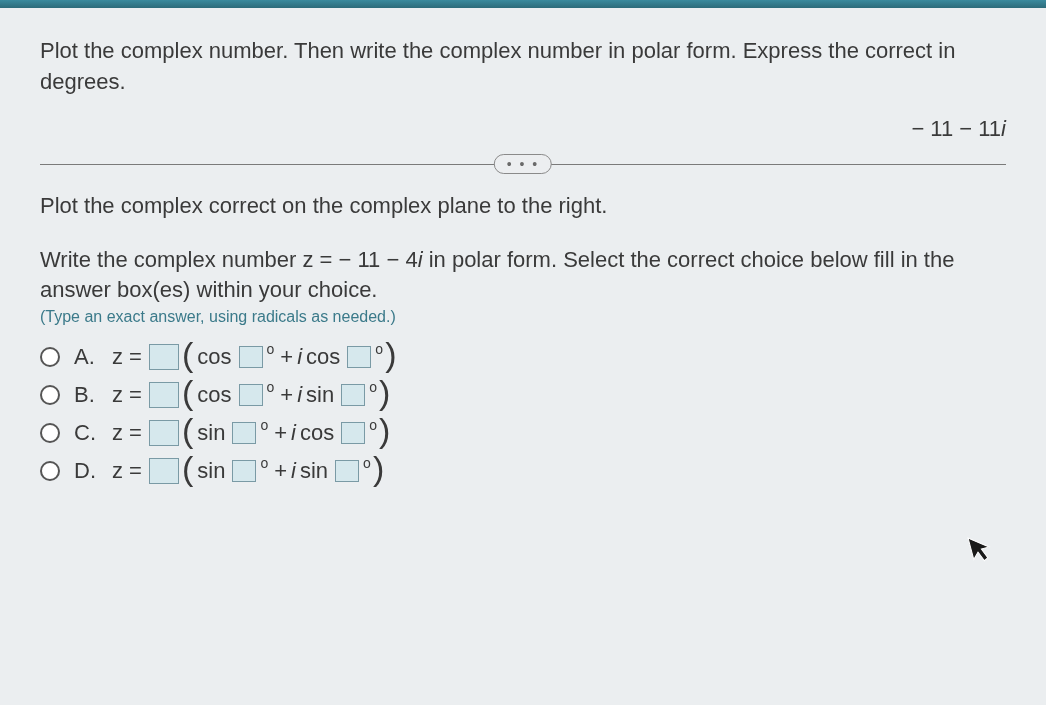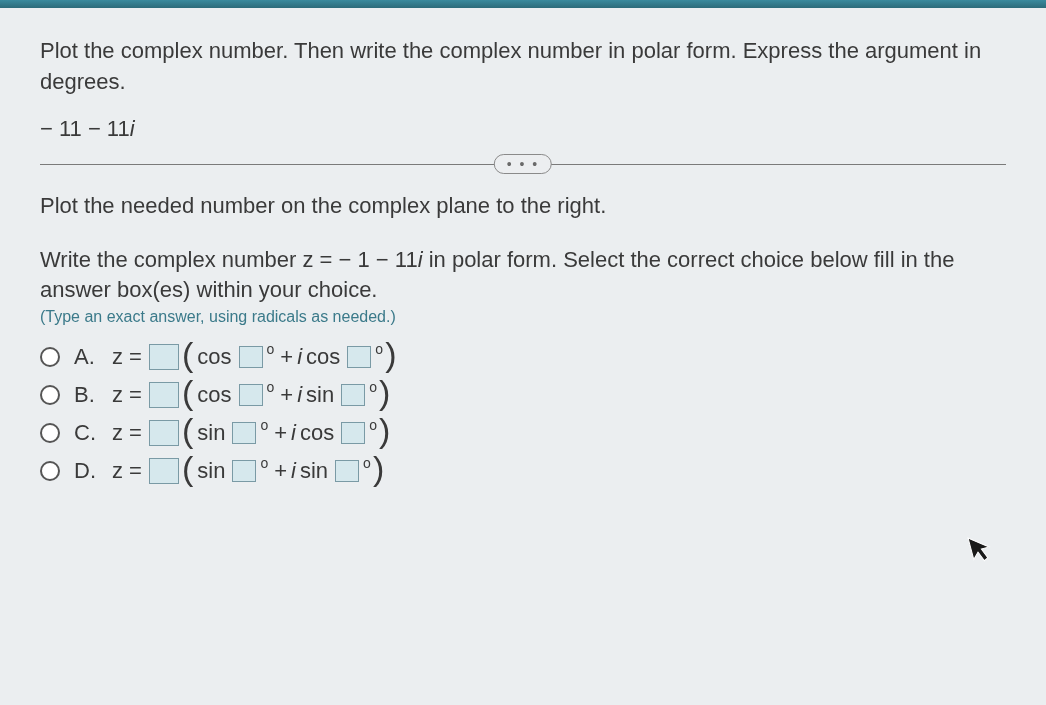--- a/index.html
+++ b/index.html
@@ -22,20 +22,21 @@
       font-size: 22px;
       color: #3a3a3a;
       line-height: 1.4;
       margin-bottom: 18px;
     }
     .complex-expr {
       font-size: 22px;
       color: #3a3a3a;
       margin-bottom: 22px;
       font-style: normal;
+      text-align: right;
     }
     .complex-expr .ital { font-style: italic; }
     .divider-wrap {
       position: relative;
       margin: 0 0 28px 0;
       width: 100%;
     }
     .divider-line {
       border: none;
       border-top: 1px solid #7a7a7a;
@@ -124,35 +125,35 @@
       pointer-events: none;
     }
   </style>
 </head>
 <body>
 
 <div class="top-bar"></div>
 
 <div class="content">
 
-  <div class="question-text">Plot the complex number. Then write the complex number in polar form. Express the argument in degrees.</div>
+  <div class="question-text">Plot the complex number. Then write the complex number in polar form. Express the correct in degrees.</div>
 
   <div class="complex-expr">
     <span>− 11 − 11</span><span class="ital">i</span>
   </div>
 
   <div class="divider-wrap">
     <hr class="divider-line">
     <div class="divider-pill">• • •</div>
   </div>
 
-  <div class="instruction">Plot the needed number on the complex plane to the right.</div>
+  <div class="instruction">Plot the complex correct on the complex plane to the right.</div>
 
   <div class="sub-instruction">
-    <span>Write the complex number z = − 1 − 11</span><span class="ital">i</span><span> in polar form. Select the correct choice below fill in the answer box(es) within your choice.</span>
+    <span>Write the complex number z = − 11 − 4</span><span class="ital">i</span><span> in polar form. Select the correct choice below fill in the answer box(es) within your choice.</span>
   </div>
 
   <div class="hint">(Type an exact answer, using radicals as needed.)</div>
 
   <div class="options">
 
     <div class="option-row">
       <div class="radio"></div>
       <div class="opt-label">A.</div>
       <div class="math-expr">

